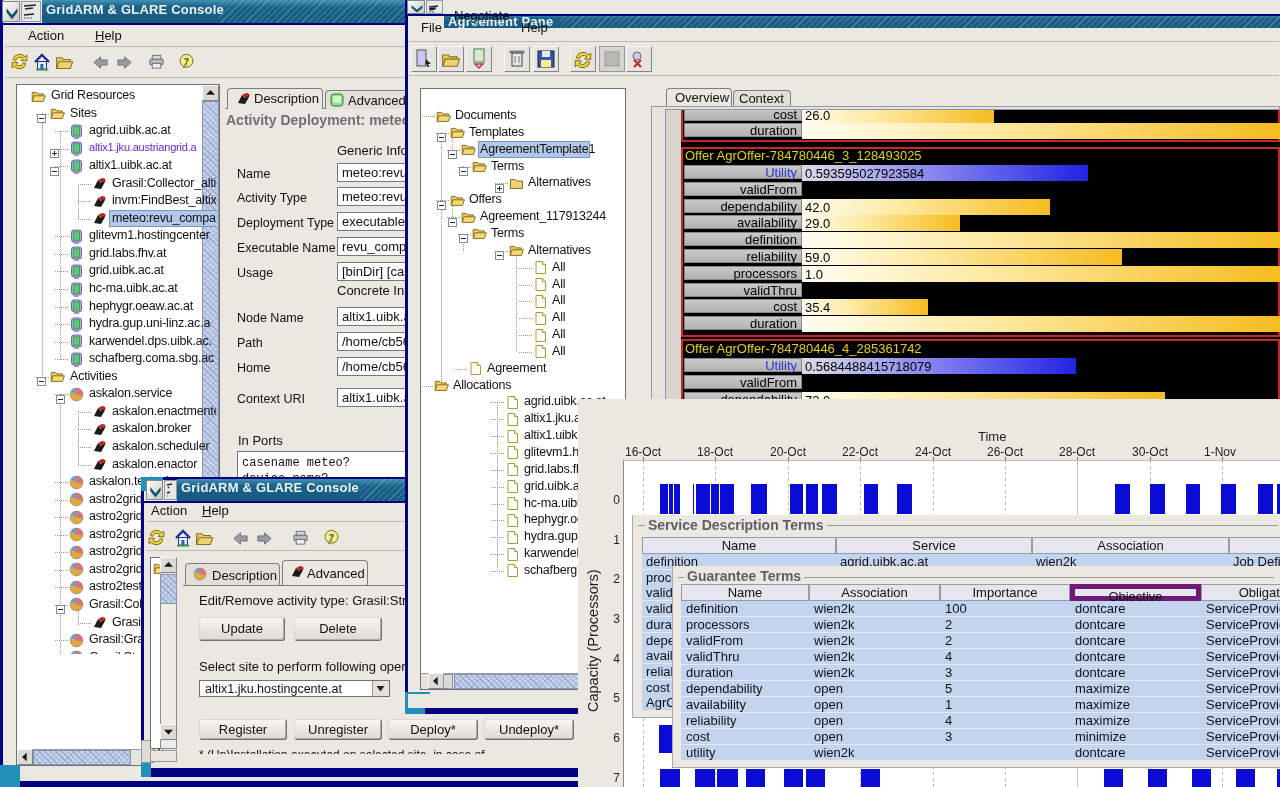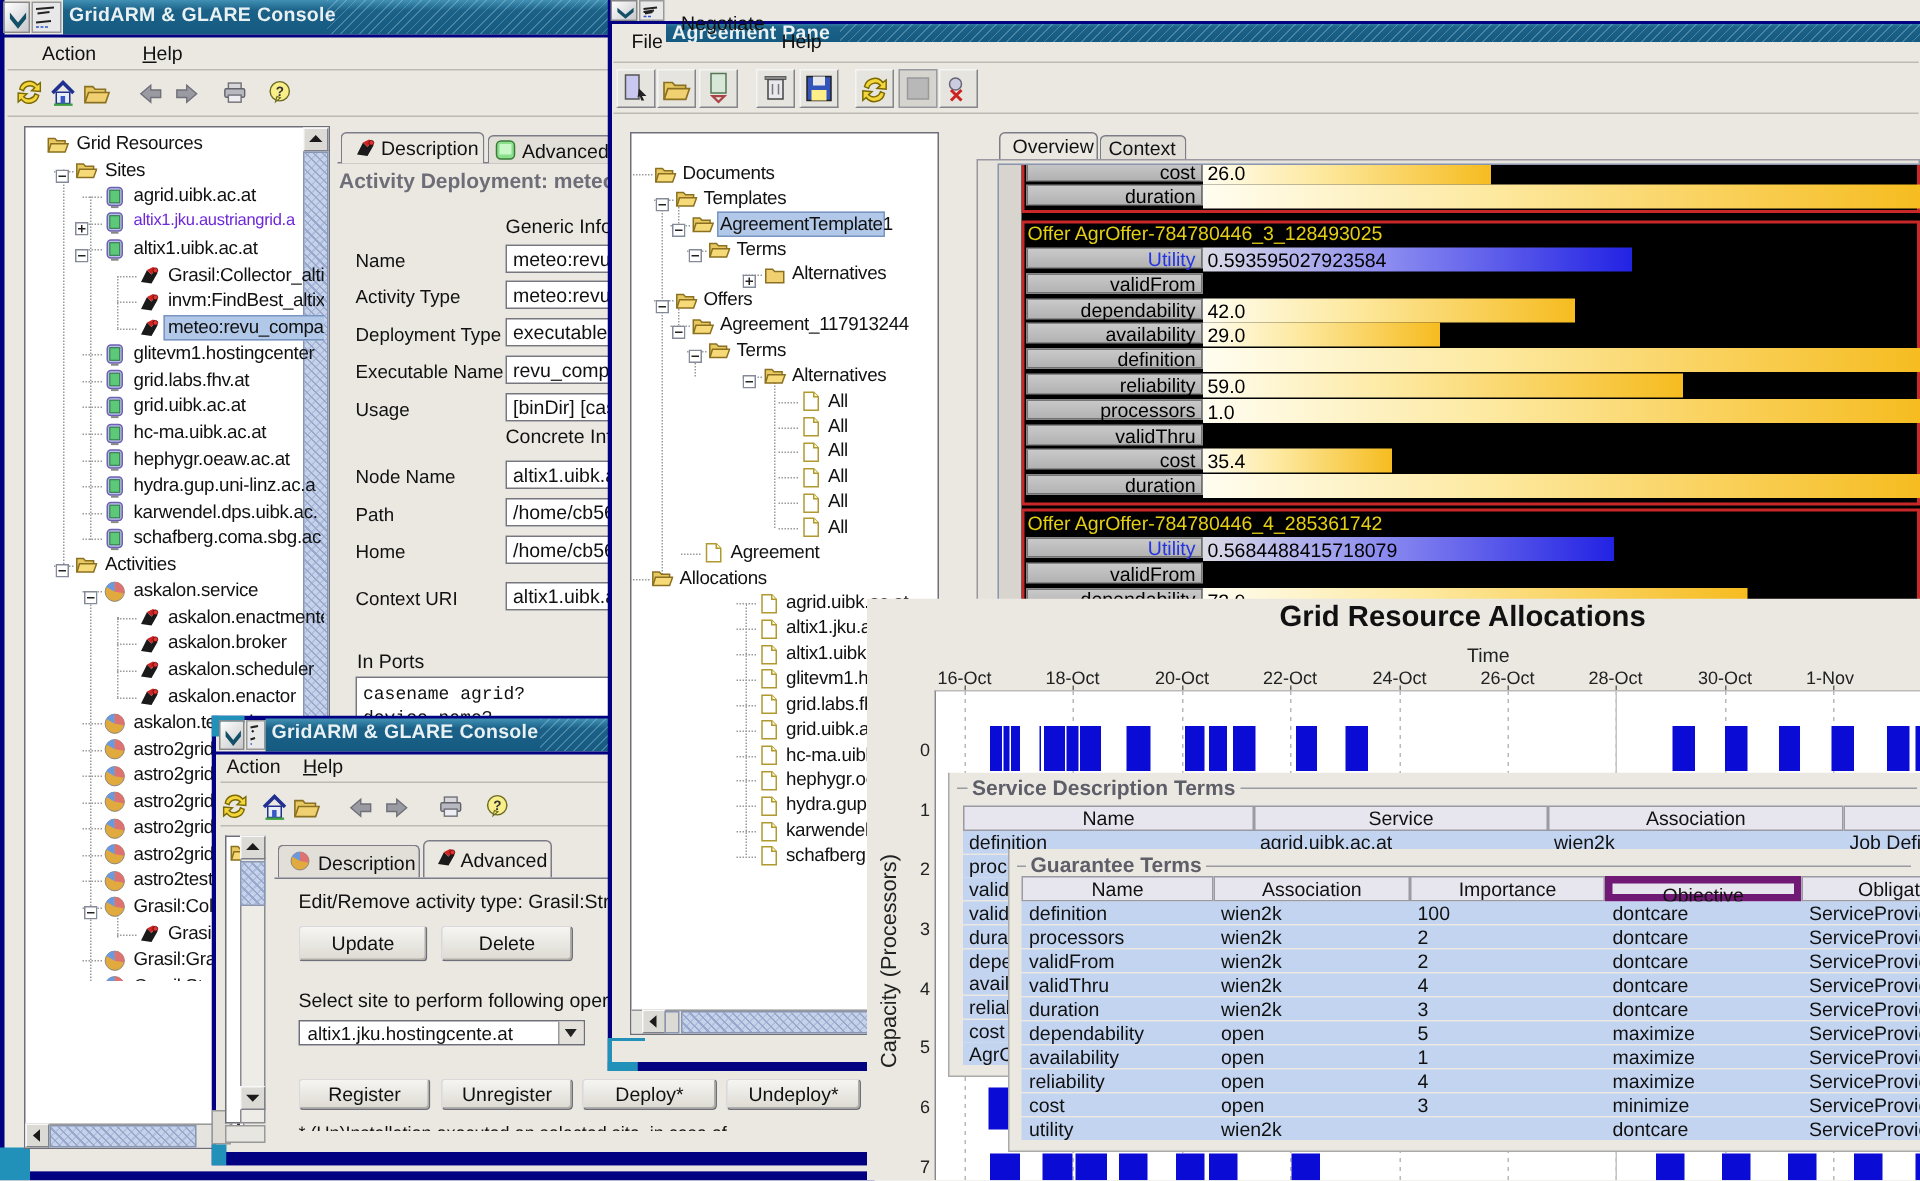--- a/index.html
+++ b/index.html
@@ -505,21 +505,21 @@
       <div style="left:237px;top:361px;font-size:12.5px;color:#111;white-space:nowrap;">Home</div>
       <div style="left:337px;top:357px;width:246px;height:19px;background:#fff;border:1px solid #76767e;overflow:hidden;">
         <div style="left:4px;top:1px;font-size:13px;color:#111;white-space:nowrap;">/home/cb56</div>
       </div>
       <div style="left:237px;top:392px;font-size:12.5px;color:#111;white-space:nowrap;">Context URI</div>
       <div style="left:337px;top:388px;width:246px;height:19px;background:#fff;border:1px solid #76767e;overflow:hidden;">
         <div style="left:4px;top:1px;font-size:13px;color:#111;white-space:nowrap;">altix1.uibk.ac</div>
       </div>
       <div style="left:238px;top:433px;font-size:13px;color:#111;">In Ports</div>
       <div style="left:237px;top:451px;width:346px;height:95px;background:#fff;border:1px solid #76767e;">
-        <div style="left:4px;top:4px;font-family:'Liberation Mono',monospace;font-size:12px;color:#111;white-space:nowrap;">casename agrid?</div>
+        <div style="left:4px;top:4px;font-family:'Liberation Mono',monospace;font-size:12px;color:#111;white-space:nowrap;">casename meteo?</div>
         <div style="left:4px;top:20px;font-family:'Liberation Mono',monospace;font-size:12px;color:#111;white-space:nowrap;">device name?</div>
       </div>
     </div>
     <div class="win" style="left:141px;top:477px;width:444px;height:300px;overflow:hidden;">
       <div style="left:0px;top:0px;width:444px;height:300px;background:#010181;"></div>
       <div style="left:3px;top:3px;width:441px;height:288px;background:#ebe8e2;"></div>
       <div style="left:0px;top:0px;width:22px;height:5px;background:#2191ba;"></div>
       <div style="left:0px;top:0px;width:5px;height:14px;background:#2191ba;"></div>
       <div style="left:0px;top:263px;width:13px;height:23px;background:#dedbd5;border:1px solid #999;"></div>
       <div style="left:13px;top:266px;width:9px;height:16px;background:#fff;border:1px solid #888;">
@@ -1058,21 +1058,20 @@
         <div style="left:124px;top:190px;font-size:13px;color:#000;white-space:nowrap;">35.4</div>
         <div style="left:121px;top:206px;width:478px;height:16px;background:linear-gradient(90deg,#fffdf0 0%,#fde9a0 40%,#f6bc20 100%);"></div>
         <div style="left:121px;top:248px;width:274px;height:16px;background:linear-gradient(90deg,#dcdce6 0%,#8888f0 45%,#2222e4 100%);"></div>
         <div style="left:124px;top:249px;font-size:13px;color:#000;white-space:nowrap;">0.5684488415718079</div>
         <div style="left:121px;top:282px;width:363px;height:16px;background:linear-gradient(90deg,#fffdf0 0%,#fde9a0 40%,#f6bc20 100%);"></div>
         <div style="left:124px;top:283px;font-size:13px;color:#000;white-space:nowrap;">72.0</div>
       </div>
     </div>
     <div class="win" style="left:578px;top:399px;width:702px;height:388px;overflow:hidden;">
       <div style="left:0px;top:0px;width:702px;height:388px;background:#ebe8e2;"></div>
-      <div style="left:275px;top:1px;font-size:19.5px;font-weight:bold;color:#111;white-space:nowrap;">Grid Resource Allocations</div>
       <div style="left:400px;top:30px;font-size:13px;color:#222;">Time</div>
       <div style="left:47px;top:46px;font-size:12px;color:#222;">16-Oct</div>
       <div style="left:119px;top:46px;font-size:12px;color:#222;">18-Oct</div>
       <div style="left:192px;top:46px;font-size:12px;color:#222;">20-Oct</div>
       <div style="left:264px;top:46px;font-size:12px;color:#222;">22-Oct</div>
       <div style="left:337px;top:46px;font-size:12px;color:#222;">24-Oct</div>
       <div style="left:409px;top:46px;font-size:12px;color:#222;">26-Oct</div>
       <div style="left:481px;top:46px;font-size:12px;color:#222;">28-Oct</div>
       <div style="left:554px;top:46px;font-size:12px;color:#222;">30-Oct</div>
       <div style="left:626px;top:46px;font-size:12px;color:#222;">1-Nov</div>

